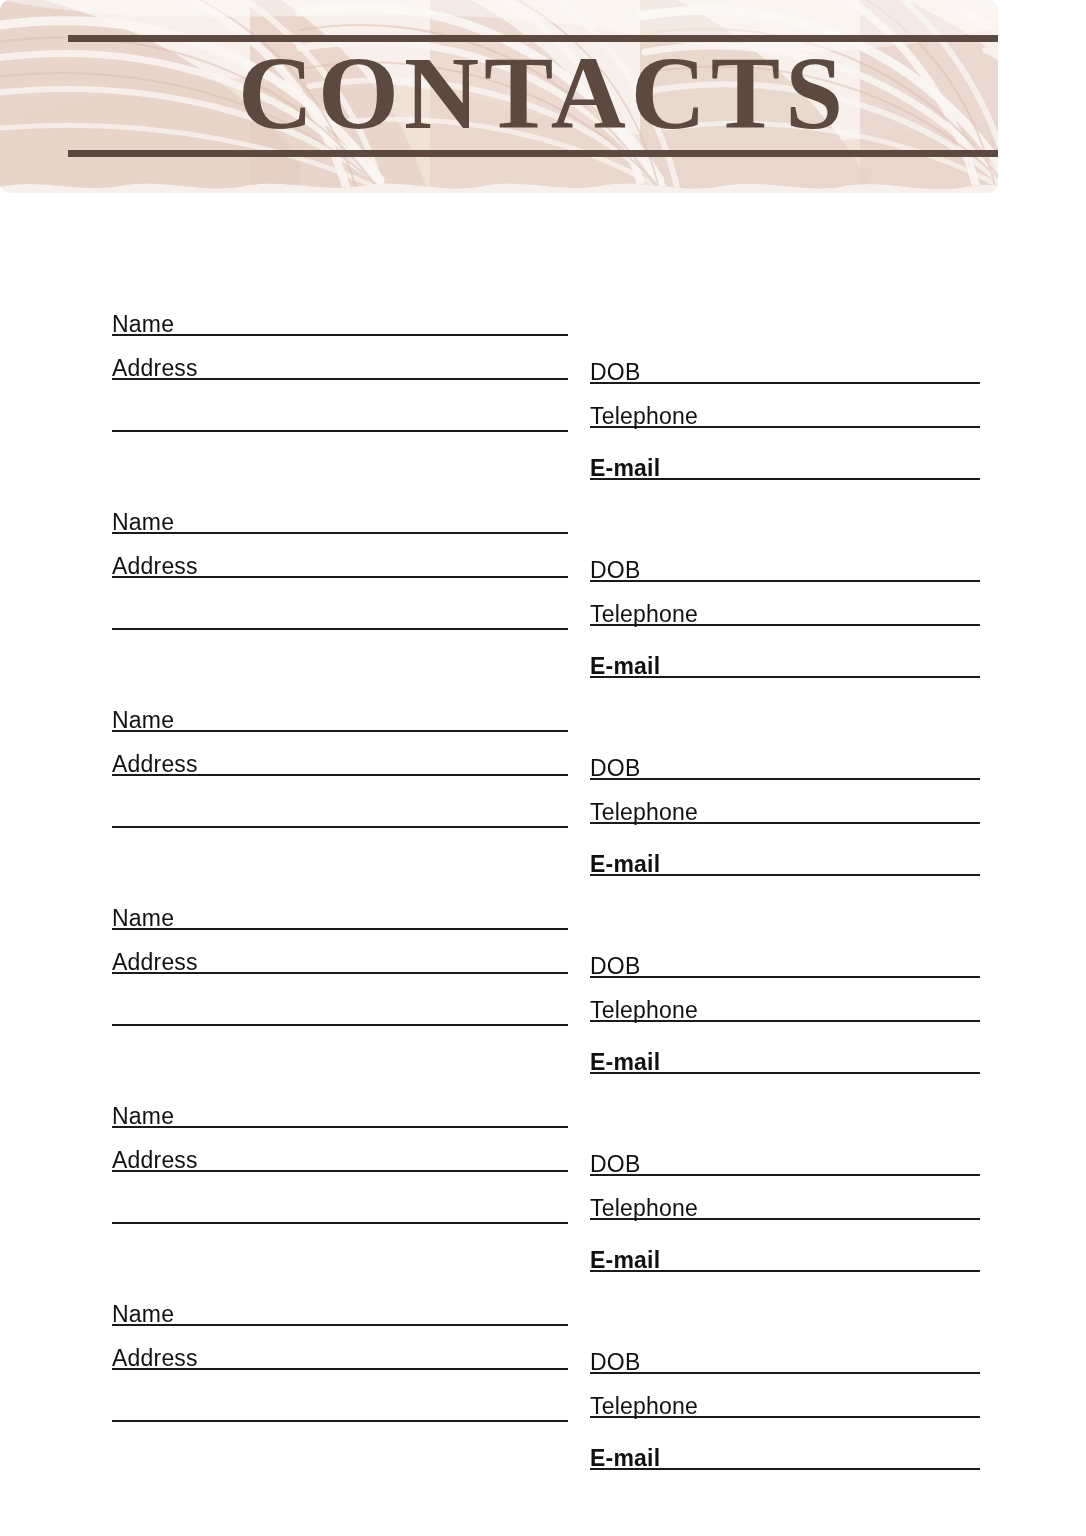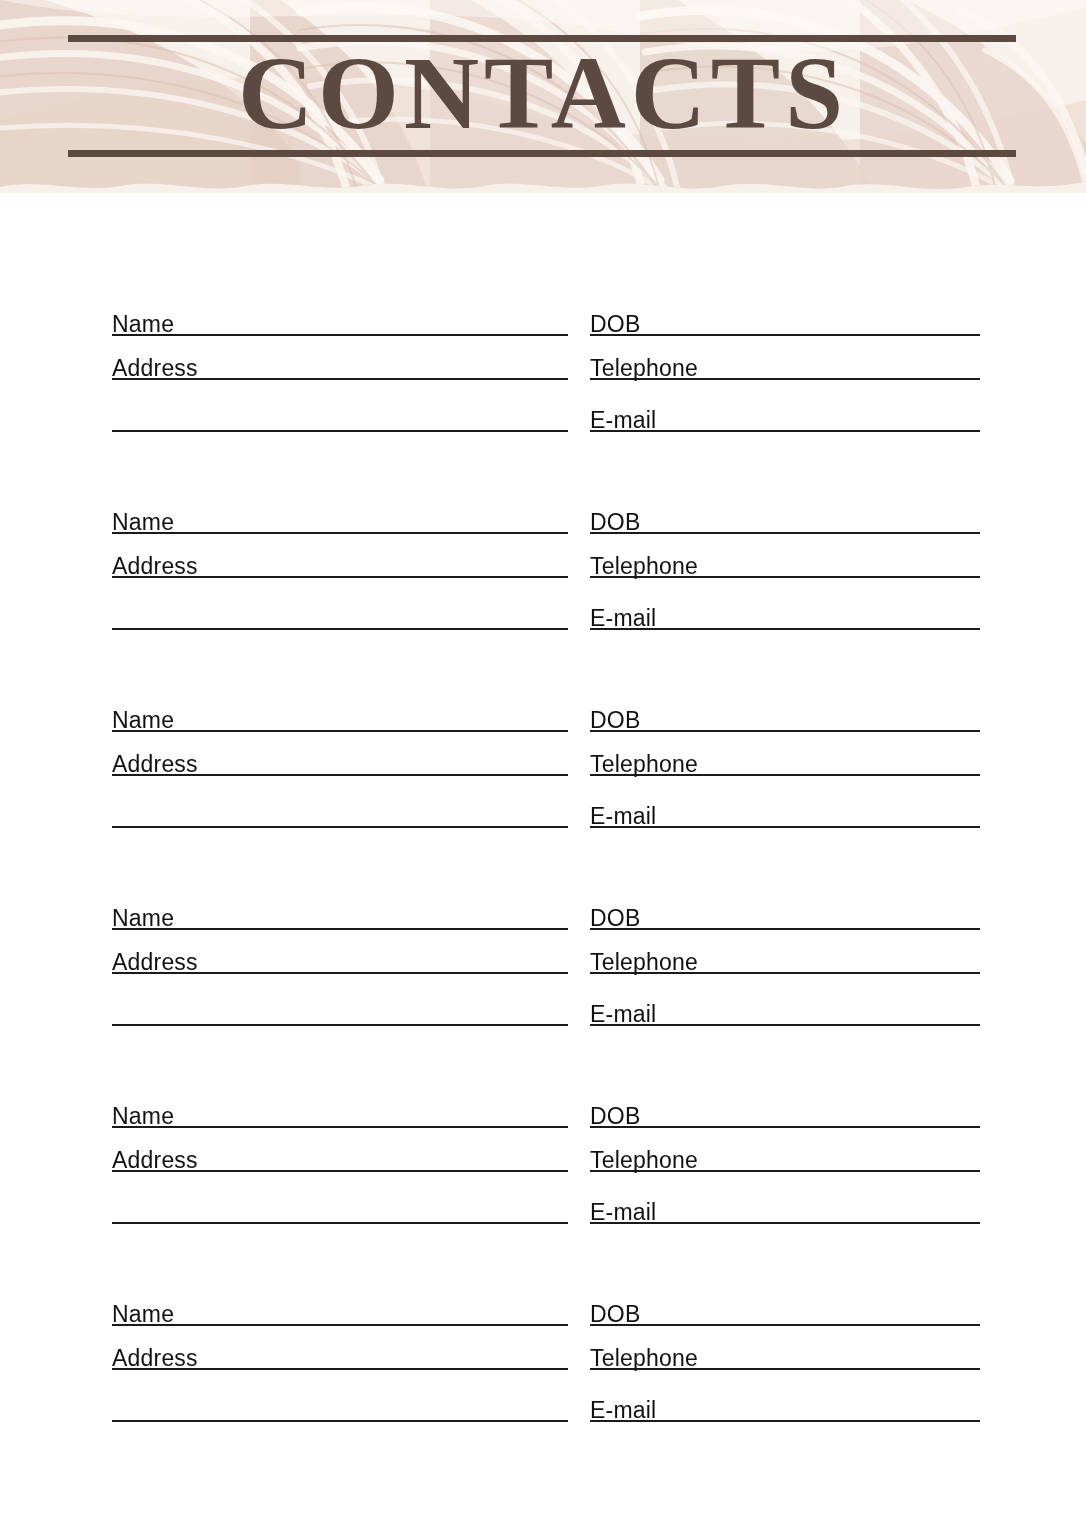--- a/index.html
+++ b/index.html
@@ -13,24 +13,25 @@
     position: relative;
     overflow: hidden;
     font-family: "Liberation Sans", sans-serif;
   }
 
   
   .header {
     position: absolute;
     left: 0;
     top: 0;
-    width: 1086px;
+    width: 998px;
     height: 193px;
     overflow: hidden;
     background: #f8f1eb;
+    border-radius: 10px;
   }
   .header-art {
     position: absolute;
     left: 0;
     top: 0;
     width: 1086px;
     height: 193px;
     display: block;
   }
   .header-rules {
@@ -79,21 +80,21 @@
     left: 0;
     width: 1086px;
     height: 150px;
     padding-left: 8px;
   }
   .field {
     position: absolute;
     height: 32px;
   }
   .field-left  { left: 112px; width: 456px; }
-  .field-right { left: 590px; width: 390px; }
+  .field-right { left: 590px; width: 390px; margin-top: 48px; }
 
   .field-line {
     position: absolute;
     left: 0;
     bottom: 0;
     width: 100%;
     height: 2px;
     background: #1a1a1a;
   }
   .field-label {
@@ -103,21 +104,21 @@
     font-size: 23px;
     line-height: 26px;
     color: #111111;
     background: transparent;
     white-space: nowrap;
     letter-spacing: 0.2px;
   }
 
   .row-0 { top: 0px; }
   .row-1 { top: 44px; }
-  .row-2 { top: 96px; }
+  .row-2 { top: 96px; font-weight: bold; }
 </style>
 </head>
 <body>
 
 <div class="header">
 
   <svg class="header-art" viewBox="0 0 1086 193" preserveAspectRatio="none">
     <defs>
       <clipPath id="bandclip">
         <path d="M0,0 H1086 V181

